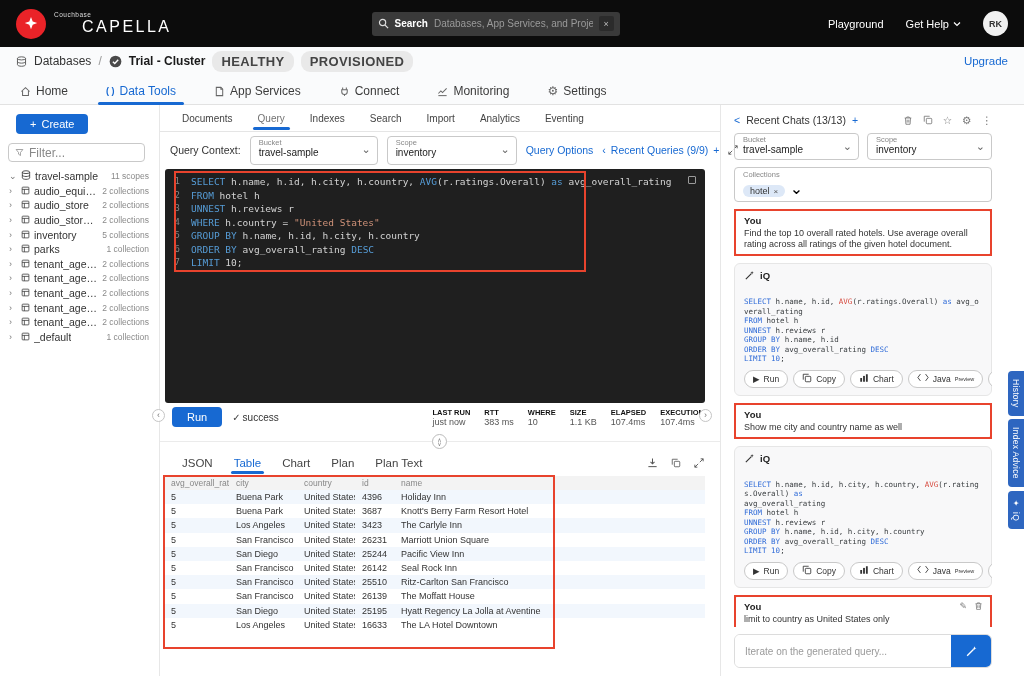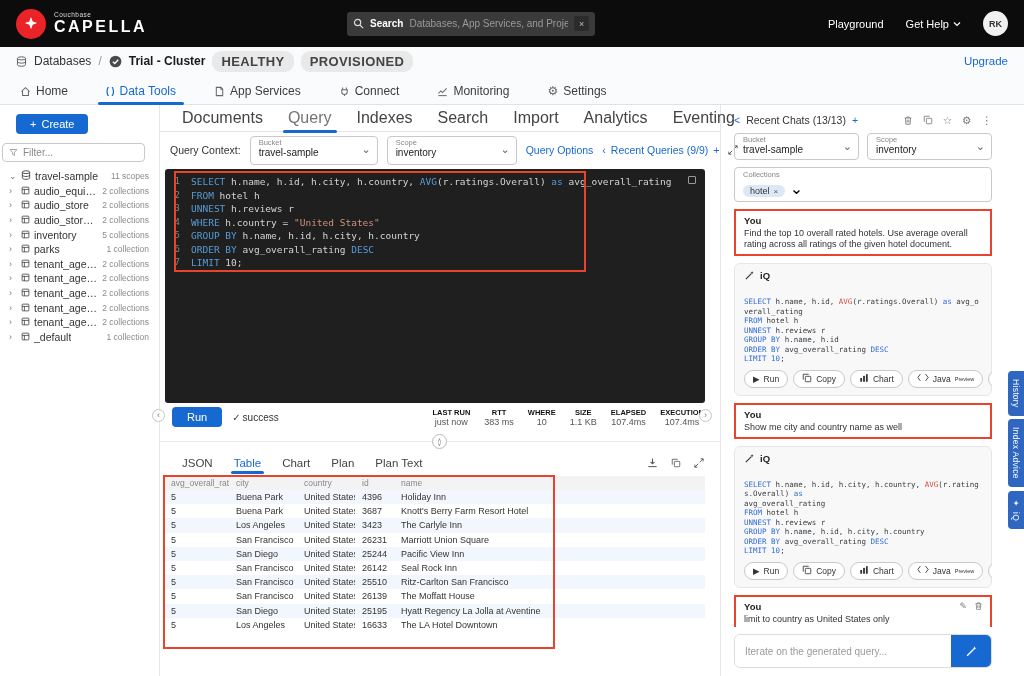--- a/index.html
+++ b/index.html
@@ -6,21 +6,21 @@
   body{width:1024px;height:676px;position:relative;overflow:hidden;background:#fff;
        font-family:"Liberation Sans",sans-serif;-webkit-font-smoothing:antialiased;}
   *{box-sizing:border-box;}
 
   
   .topbar{height:47px;background:#0c0c0c;display:flex;align-items:center;padding:0 16px;gap:10px;}
   .logo{display:flex;align-items:center;gap:8px;}
   .logo-circle{width:30px;height:30px;border-radius:50%;background:#EA2328;display:flex;align-items:center;justify-content:center;}
   .brand{color:#fff;line-height:1;}
   .brand .small{font-size:6.5px;letter-spacing:.5px;color:#ddd;}
-  .brand .big{font-size:16px;font-weight:bold;letter-spacing:2.5px;}
+  .brand .big{font-size:16px;font-weight:normal;letter-spacing:2.5px;margin-left:28px;}
   .searchbox{margin-left:190px;width:248px;height:24px;background:#3a3a3a;border-radius:3px;display:flex;align-items:center;padding:0 6px;gap:6px;color:#cfcfcf;}
   .searchbox .s-label{color:#fff;font-size:10px;font-weight:bold;}
   .searchbox .s-ph{color:#9a9a9a;font-size:10px;flex:1;white-space:nowrap;overflow:hidden;}
   .searchbox .s-close{width:15px;height:15px;background:#2b2b2b;border-radius:2px;color:#bbb;font-size:9px;display:flex;align-items:center;justify-content:center;}
   .top-right{margin-left:auto;display:flex;align-items:center;gap:22px;color:#fff;font-size:11px;}
   .gethelp{display:flex;align-items:center;gap:4px;}
   .avatar{width:25px;height:25px;border-radius:50%;background:#f1f1f1;color:#333;font-size:9px;font-weight:bold;display:flex;align-items:center;justify-content:center;}
 
   
   .crumbrow{height:28px;background:#fafbfc;display:flex;align-items:center;padding:0 16px;gap:7px;font-size:12px;color:#333;}
@@ -32,30 +32,30 @@
   .navtab{display:flex;align-items:center;gap:5px;font-size:12px;color:#3c3c3c;padding:6px 2px;position:relative;}
   .navtab .nicon{color:#666;display:flex;}
   .navtab.active{color:#1769D2;}
   .navtab.active .nicon{color:#1769D2;}
   .navtab.active::after{content:"";position:absolute;left:-6px;right:-6px;bottom:-1px;height:3px;background:#1769D2;border-radius:2px;}
 
   
   .layout{display:flex;height:571px;}
   .sidebar{width:160px;border-right:1px solid #e7e7e7;padding-top:9px;background:#fff;flex:none;}
   .create-btn{margin:0 0 0 16px;background:#1769D2;color:#fff;border:none;border-radius:4px;font-size:11px;padding:4px 14px;display:inline-flex;gap:5px;align-items:center;font-family:inherit;}
-  .filterbox{margin:9px 14px 7px 2px;border:1px solid #c9c9c9;border-radius:4px;height:19px;display:flex;align-items:center;gap:5px;padding:0 6px;color:#888;font-size:10px;}
+  .filterbox{margin:9px 14px 7px 8px;border:1px solid #c9c9c9;border-radius:4px;height:19px;display:flex;align-items:center;gap:5px;padding:0 6px;color:#888;font-size:12px;}
   .tree{font-size:10.5px;color:#333;}
   .titem{display:flex;align-items:center;height:14.6px;padding:0 10px 0 9px;gap:4px;}
   .titem .chev{color:#777;font-size:9px;width:8px;flex:none;}
   .titem .tname{white-space:nowrap;overflow:hidden;text-overflow:ellipsis;}
   .titem .tcount{margin-left:auto;color:#8a8a8a;font-size:8.5px;flex:none;}
 
   .main{width:560px;flex:none;position:relative;background:#fff;}
   .doctabs{height:27px;display:flex;align-items:center;gap:25px;padding-left:22px;border-bottom:1px solid #e5e5e5;}
-  .doctab{font-size:16px;color:#444;position:relative;padding:5px 0;}
+  .doctab{font-size:10px;color:#444;position:relative;padding:5px 0;}
   .doctab.active{color:#737373;}
   .doctab.active::after{content:"";position:absolute;left:-5px;right:-5px;bottom:-1px;height:3px;background:#1769D2;border-radius:2px;}
   .ctxrow{height:36px;display:flex;align-items:center;gap:9px;padding:0 10px;}
   .ctxlabel{font-size:10.5px;color:#333;flex:none;}
   .select{border:1px solid #c9c9c9;border-radius:4px;height:29px;padding:2px 18px 2px 8px;position:relative;flex:none;}
   .select .lbl{font-size:7.5px;color:#888;line-height:8px;}
   .select .val{font-size:10px;color:#222;line-height:12px;}
   .select .chev{position:absolute;right:6px;top:8px;color:#666;font-size:11px;line-height:8px;}
   .sel-bucket{width:128px;} .sel-scope{width:130px;}
   .qopts{color:#1769D2;font-size:10.5px;flex:none;}
@@ -69,21 +69,21 @@
   .editor .tk-kw{color:#569cd6;} .editor .tk-fn{color:#569cd6;}
   .editor .tk-str{color:#ce9178;} .editor .tk-num{color:#d4d4d4;}
   .ed-redbox{position:absolute;left:9px;top:2px;width:412px;height:101px;border:2px solid #E8432D;pointer-events:none;}
   .ed-format{position:absolute;right:9px;top:7px;width:8px;height:8px;border:1px solid #9a9a9a;border-radius:1px;}
 
   .runbar{height:28px;display:flex;align-items:center;gap:10px;padding:0 16px 0 12px;}
   .runbtn{background:#1769D2;color:#fff;border:none;border-radius:4px;font-size:11px;padding:4px 15px;font-family:inherit;}
   .success{font-size:10px;color:#333;display:flex;align-items:center;gap:2px;}
   .success .chk{color:#444;font-size:10px;}
   .stats{margin-left:auto;display:flex;gap:14px;}
-  .stat{text-align:center;}
+  .stat{text-align:left;}
   .stat .l{font-size:7.5px;font-weight:bold;color:#111;line-height:9px;}
   .stat .v{font-size:9px;color:#555;line-height:10px;}
   .edge-circle{position:absolute;width:13px;height:13px;border:1px solid #c5c5c5;border-radius:50%;background:#fff;color:#777;
                font-size:9px;line-height:11px;text-align:center;top:304px;z-index:3;}
   .edge-left{left:-8px;} .edge-right{right:8px;}
 
   .results-divider{height:19px;position:relative;}
   .results-divider::before{content:"";position:absolute;left:0;right:0;top:10px;border-top:1px solid #ebebeb;}
   .collapse-circle{position:absolute;left:50%;top:3px;margin-left:-8px;width:15px;height:15px;border:1px solid #bbb;border-radius:50%;
                    background:#fff;display:flex;flex-direction:column;align-items:center;justify-content:center;color:#888;font-size:6px;line-height:4px;}

